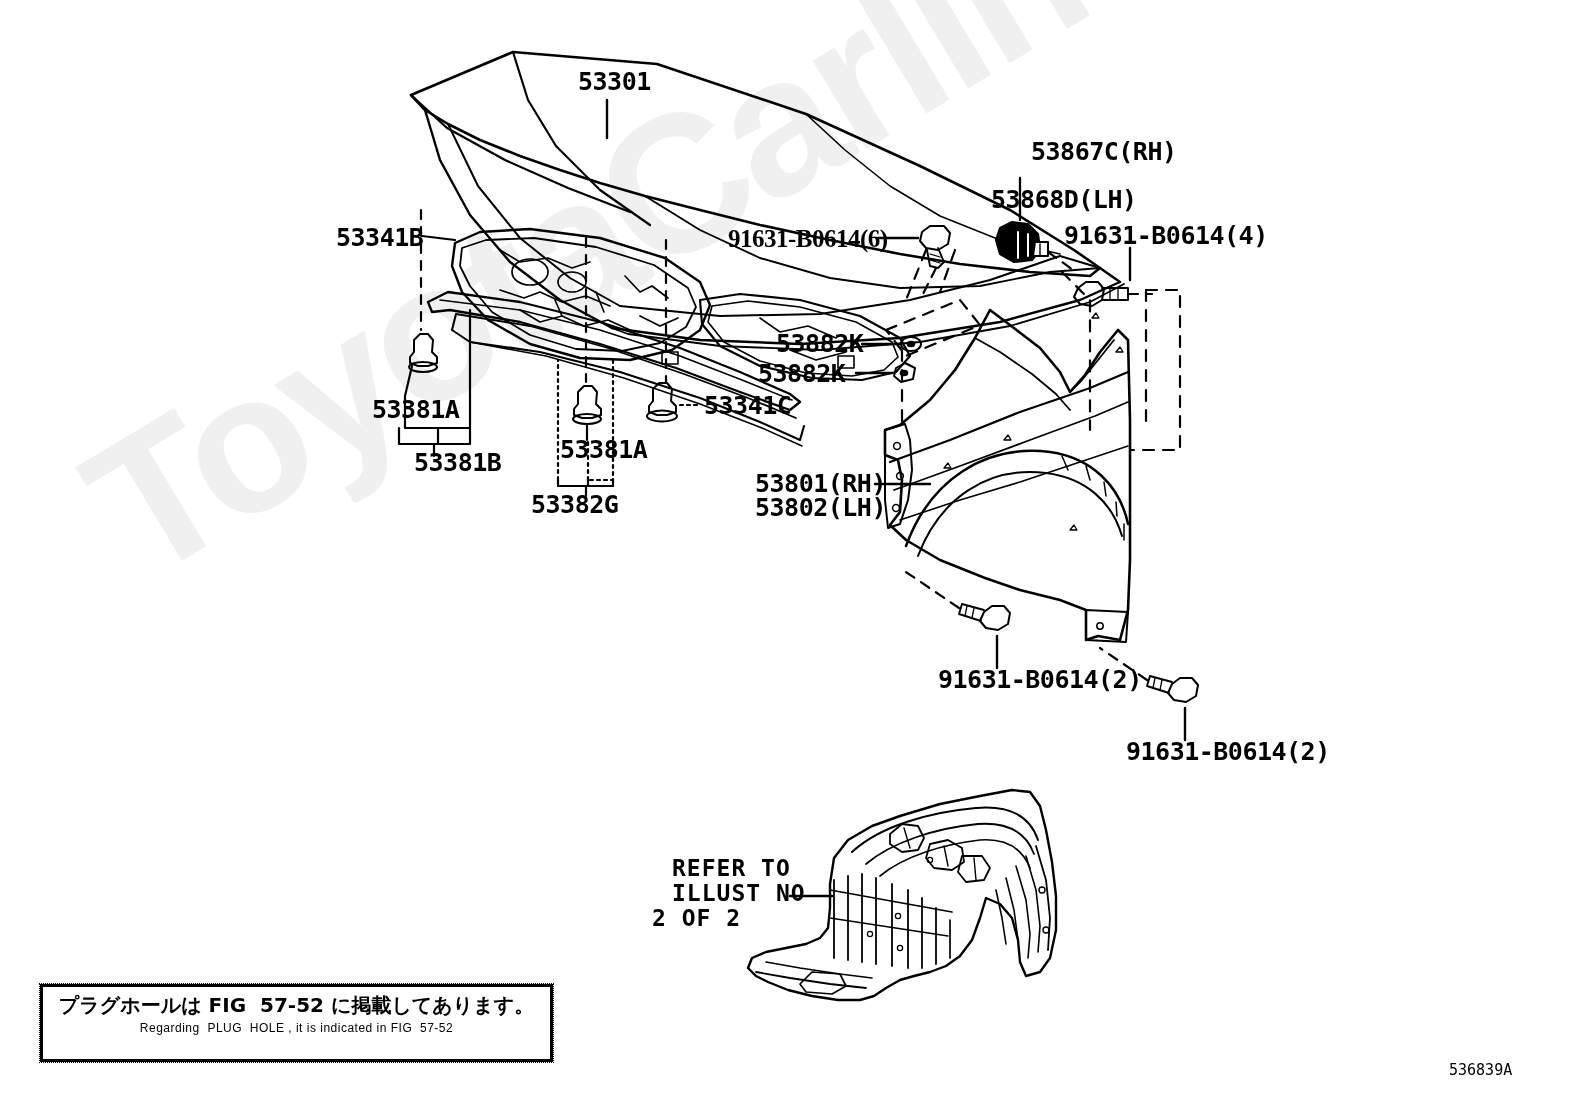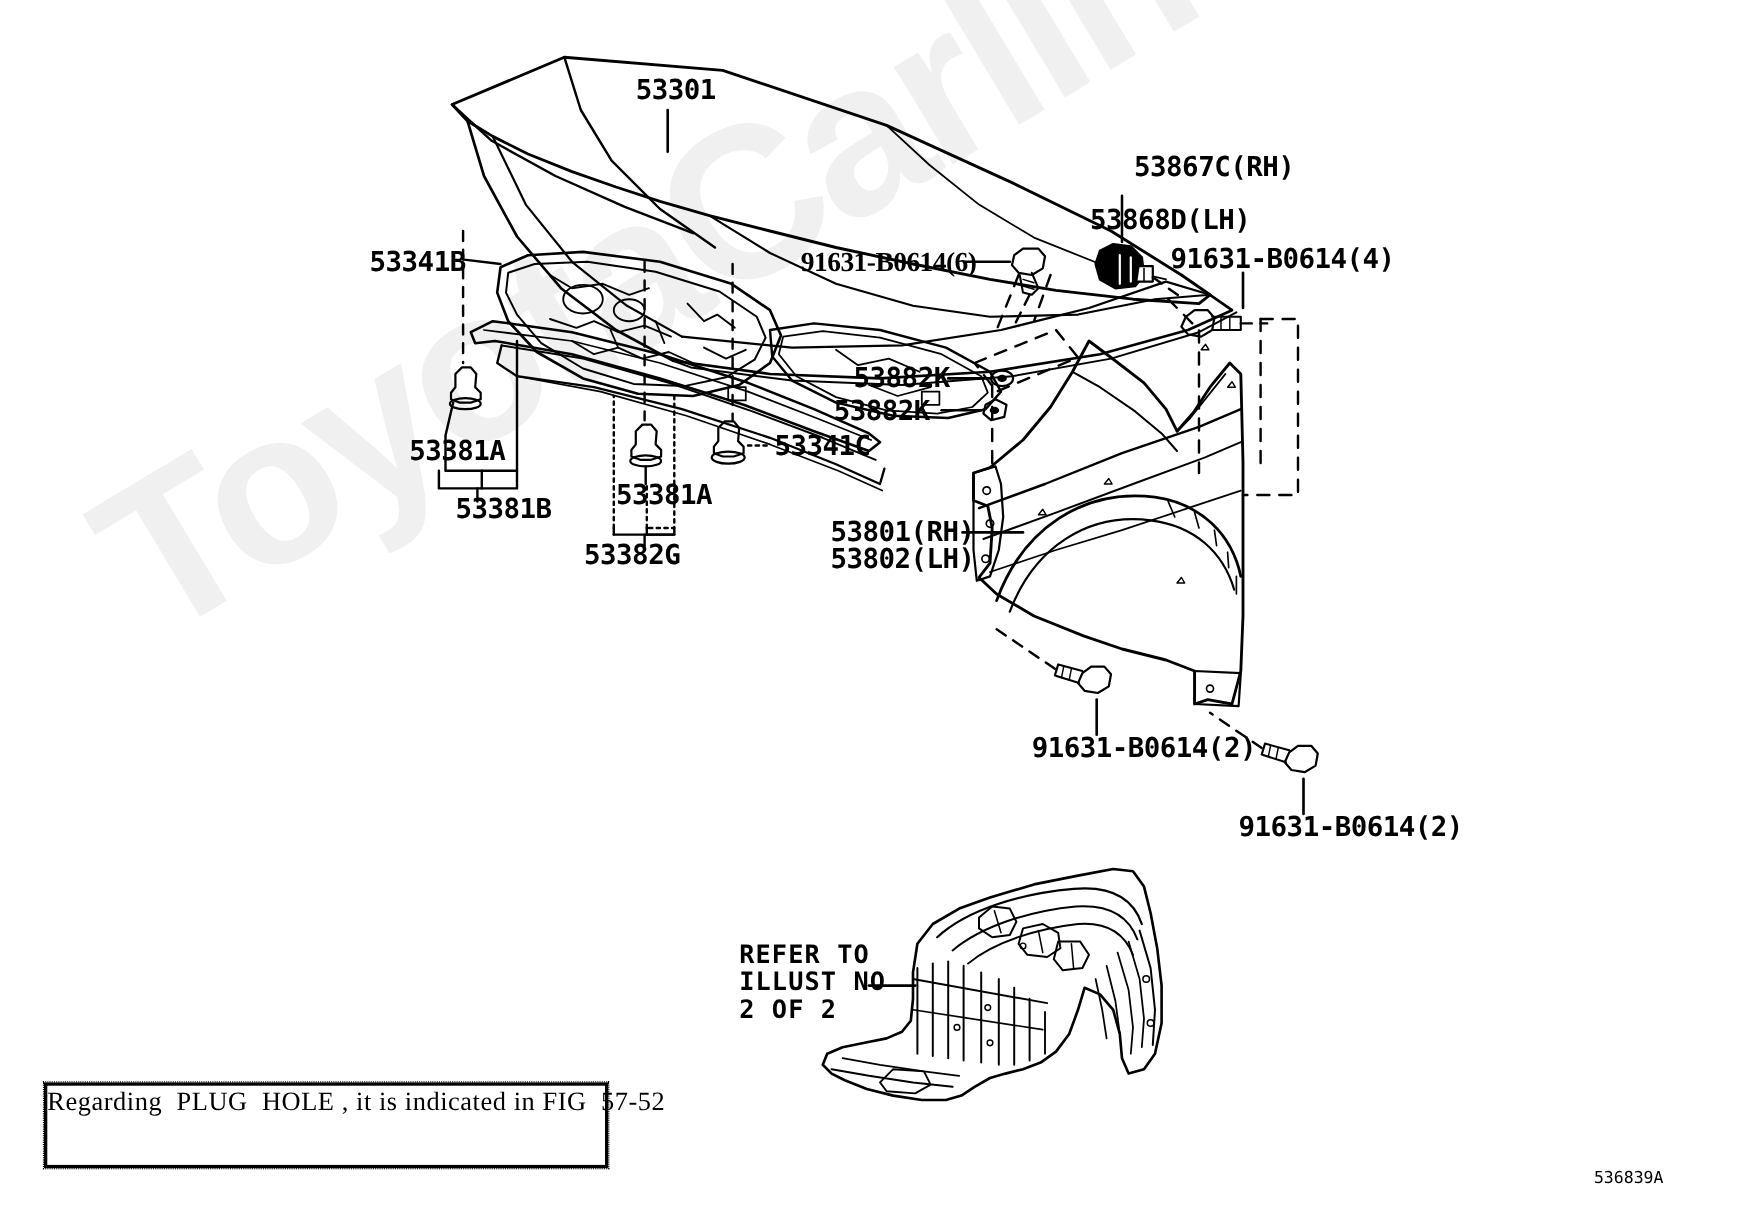--- a/index.html
+++ b/index.html
@@ -75,22 +75,22 @@
   }
   #notebox .n1 {
     margin-top: 5px;
     font-family: "DejaVu Sans", sans-serif;
     font-size: 20px;
     font-weight: 700;
     letter-spacing: 0px;
   }
   #notebox .n2 {
     margin-top: 2px;
-    font-family: Liberation Serif, serif;
-    font-size: 24px;
+    font-family: Liberation Sans, sans-serif;
+    font-size: 12px;
     font-weight: 400;
     letter-spacing: 0.5px;
   }
   #notebox .n3 {
     margin-top: 1px;
     font-family: "DejaVu Sans Mono", "Liberation Mono", monospace;
     font-size: 20px;
     font-weight: 700;
     letter-spacing: 0px;
   }
@@ -395,21 +395,22 @@
   <div class="lbl" style="left:991px; top:164px;margin-top:22px;">53868D(LH)</div>
 
   <div class="lbl" style="left:776px; top:330px;">53882K</div>
   <div class="lbl" style="left:758px; top:360px;">53882K</div>
 
   <div class="lbl" style="left:755px; top:470px;text-align:right;">53801(RH)</div>
   <div class="lbl" style="left:755px; top:494px;">53802(LH)</div>
 
   <div class="lbl illust" style="left:672px; top:852px;">REFER TO</div>
   <div class="lbl illust" style="left:672px; top:877px;">ILLUST NO</div>
-  <div class="lbl illust" style="left:672px; top:902px;">2 OF 2</div>
+  <div class="lbl illust" style="left:652px; top:902px;">2 OF 2</div>
 
   <div class="lbl figid" style="left:1449px; top:1062px;">536839A</div>
 
   <div id="notebox">
+    <div class="nline n1">プラグホールは FIG  57-52 に掲載してあります。</div>
     <div class="nline n2">Regarding  PLUG  HOLE , it is indicated in FIG  57-52</div>
   </div>
 
 </div>
 
 </body></html>

